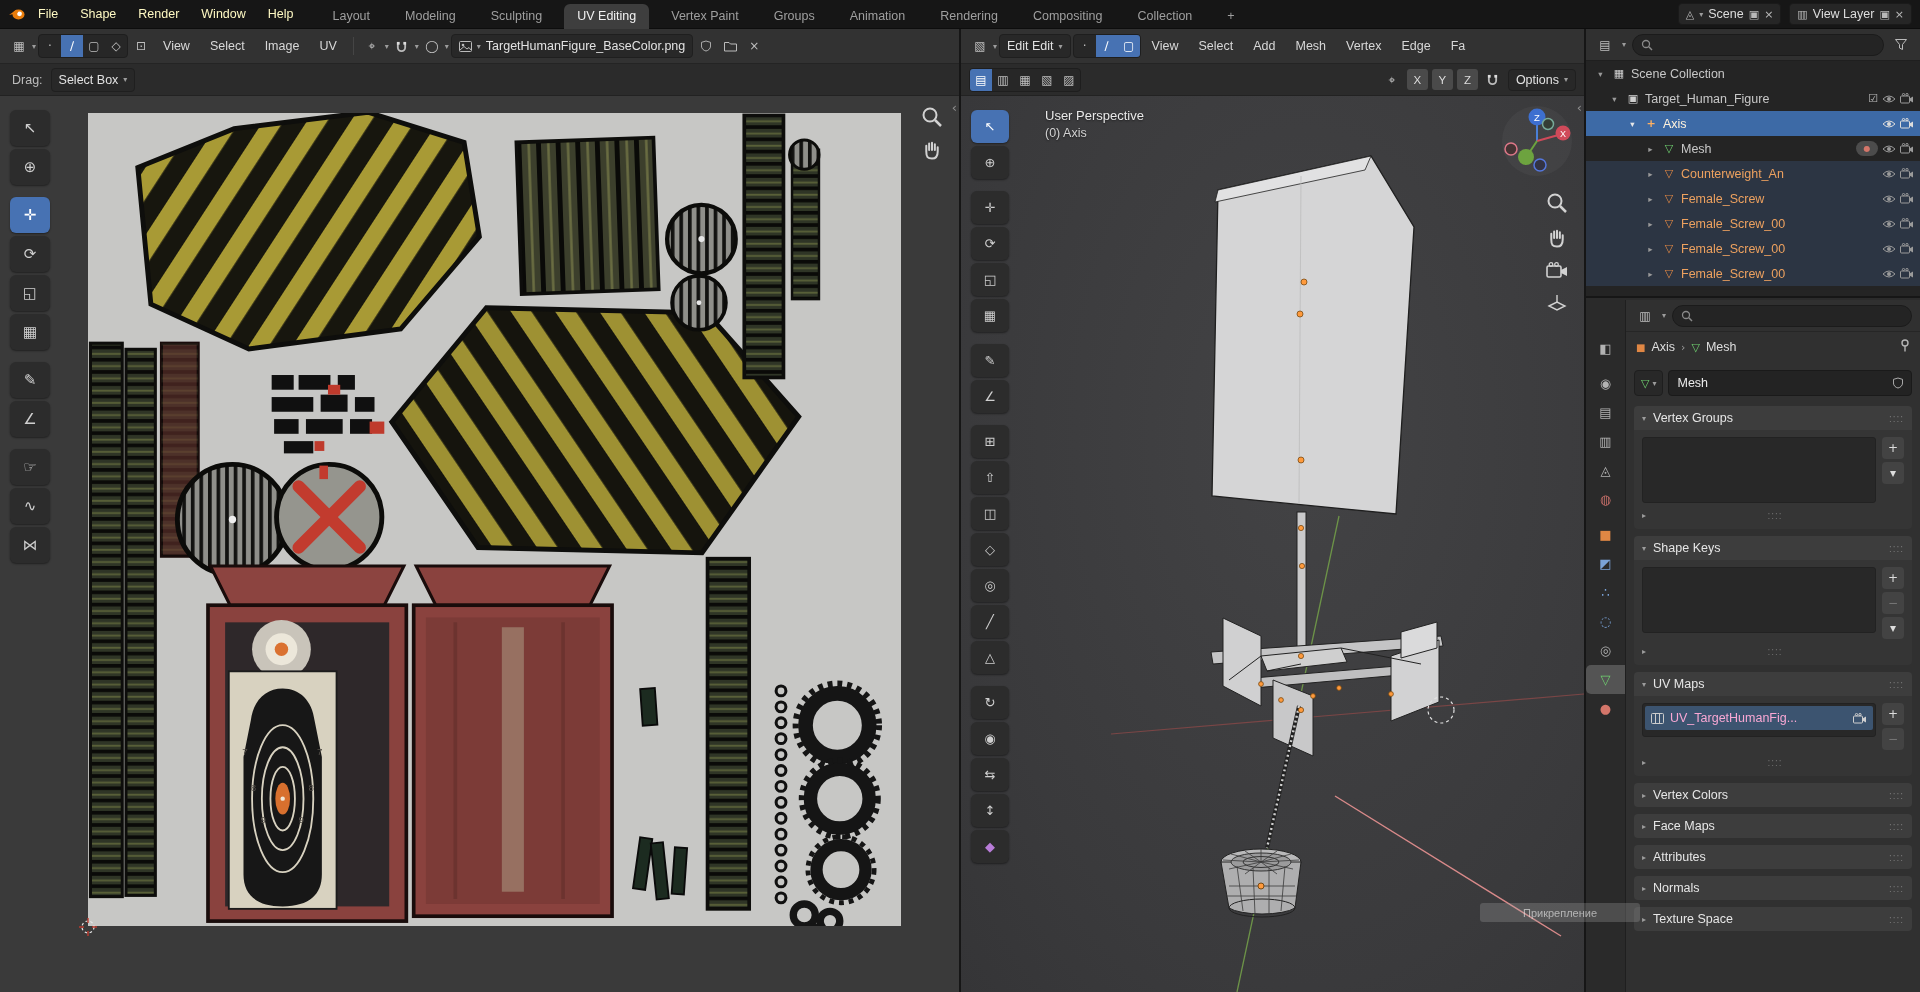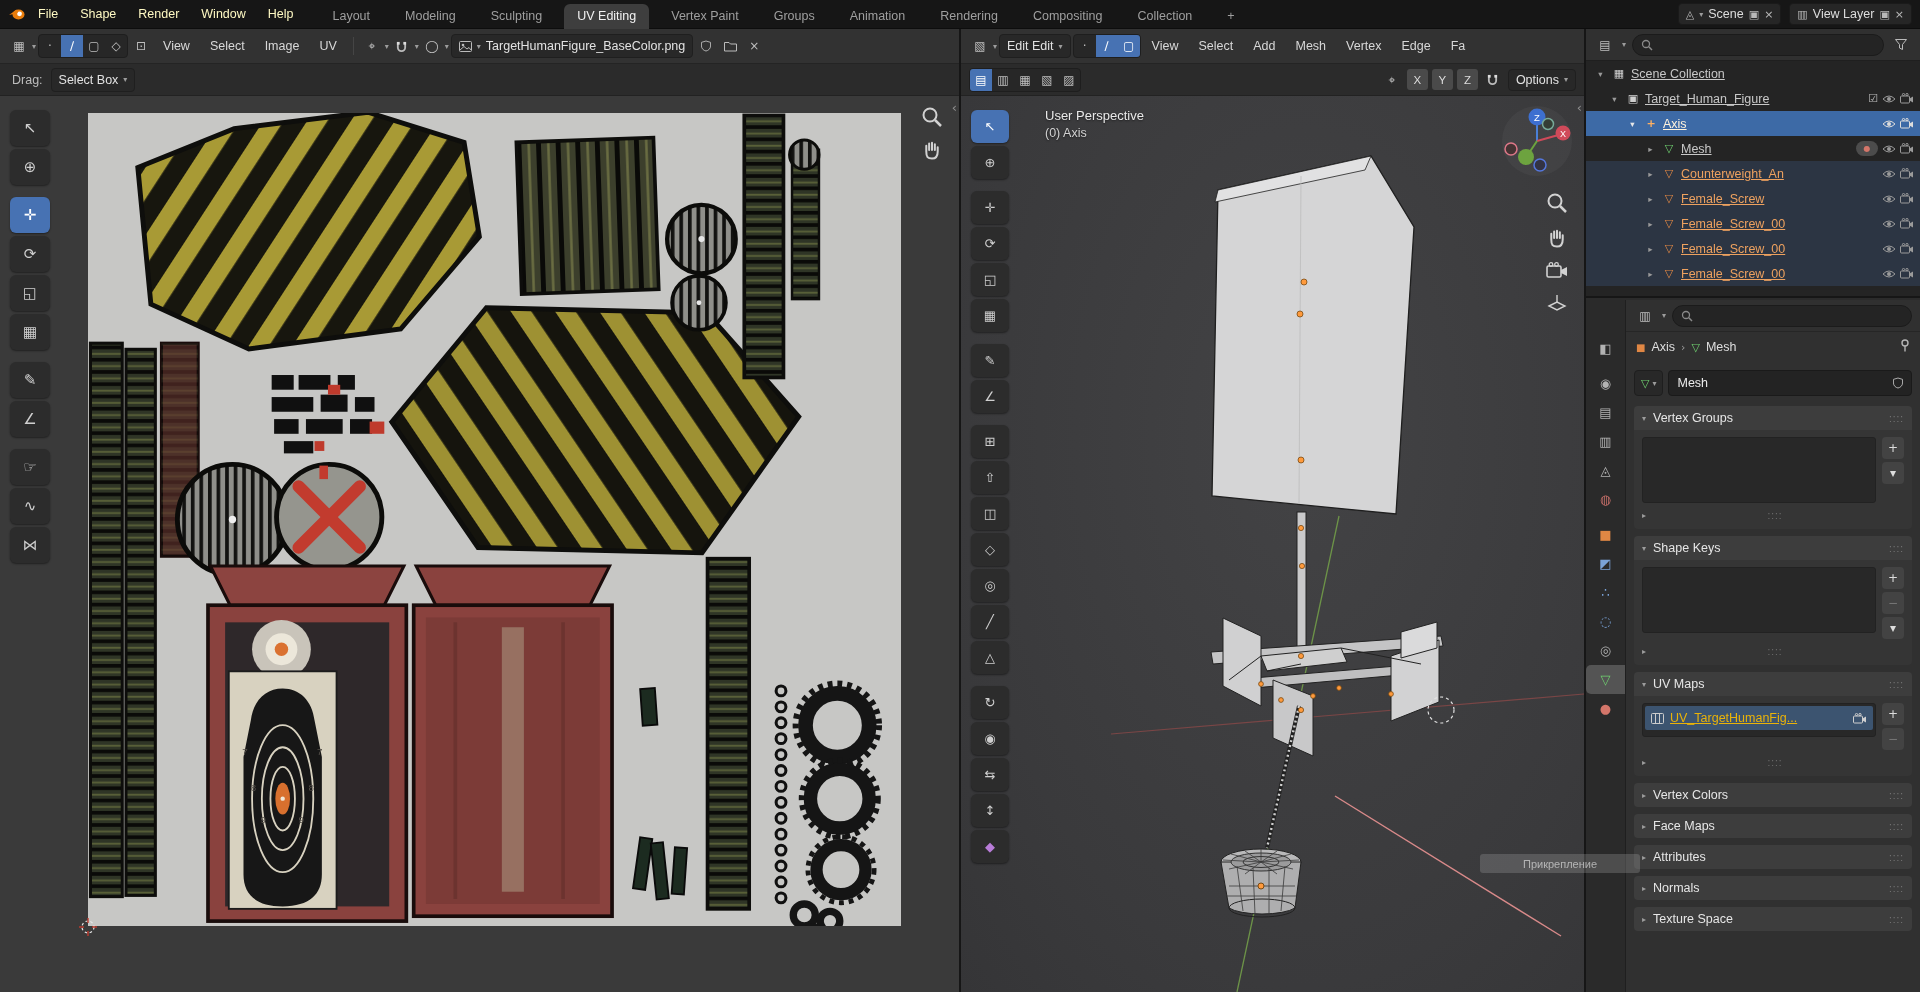--- a/index.html
+++ b/index.html
@@ -63,38 +63,38 @@
   display:flex;align-items:center;justify-content:center;}
 #vp-canvas{position:absolute;left:0;top:67px;width:623px;height:896px;overflow:hidden;
   background:radial-gradient(ellipse at 55% 38%,#434345 0%,#3a3a3c 70%,#353537 100%);}
 #vp-canvas .tool-col .tool-btn{width:38px;height:33px;font-size:13px;}
 .vp-overlay{position:absolute;left:84px;top:12px;z-index:4;color:#e9e9e9;font-size:13px;
   text-shadow:0 1px 2px rgba(0,0,0,.5);}
 .vp-overlay .l2{font-size:12.5px;color:#d2d2d2;margin-top:3px;}
 #nav-gizmo{position:absolute;right:10px;top:8px;z-index:5;}
 .vp-side-icons{position:absolute;right:16px;top:96px;display:flex;flex-direction:column;gap:14px;
   align-items:center;z-index:5;}
-#vp-tooltip{position:absolute;left:1480px;top:854px;width:160px;height:19px;z-index:20;
+#vp-tooltip{position:absolute;left:1480px;top:903px;width:160px;height:19px;z-index:20;
   background:rgba(170,170,170,.28);border-radius:3px;color:rgba(240,240,240,.6);
   font-size:11px;display:flex;align-items:center;justify-content:center;}
 
 
 #right-col{position:absolute;left:1586px;top:29px;width:334px;height:963px;background:#2b2b2b;}
 #outliner{position:absolute;left:0;top:0;width:334px;height:269px;background:#242424;
   border-bottom:2px solid #161616;overflow:hidden;}
 .outliner-header{display:flex;align-items:center;gap:6px;height:32px;background:#303030;
   padding:0 8px;border-bottom:1px solid #1f1f1f;}
 .search-pill{flex:1;display:flex;align-items:center;gap:6px;background:#242424;border:1px solid #1b1b1b;
   border-radius:11px;height:22px;padding:0 8px;}
 .search-pill input{flex:1;background:transparent;border:none;outline:none;color:#ddd;font-size:12px;
   font-family:"Liberation Sans",sans-serif;}
 .o-row{display:flex;align-items:center;height:25px;padding-right:6px;font-size:12.5px;color:#c8c8c8;gap:4px;}
 .o-row .twisty{width:13px;text-align:center;color:#9a9a9a;font-size:8.5px;font-family:"DejaVu Sans",sans-serif;}
 .o-icon{width:16px;text-align:center;font-size:11px;font-family:"DejaVu Sans",sans-serif;}
-.o-label{flex:1;overflow:hidden;white-space:nowrap;text-overflow:ellipsis;text-decoration:underline;}
+.o-label{flex:1;overflow:hidden;white-space:nowrap;text-overflow:ellipsis;}
 .o-row.active-row{background:#3d6aa6;color:#fff3dd;}
 .o-row.sel-row{background:rgba(71,114,179,.22);}
 .o-row.sel-row .o-label{color:#eda15f;}
 .chip{width:22px;height:15px;background:#4c4c4c;border-radius:8px;display:flex;align-items:center;
   justify-content:center;font-size:8px;color:#d4766a;font-family:"DejaVu Sans",sans-serif;}
 
 
 #properties{position:absolute;left:0;top:271px;width:334px;height:692px;display:flex;background:#303030;}
 #props-tabs{width:40px;background:#2a2a2a;border-right:1px solid #1f1f1f;display:flex;
   flex-direction:column;align-items:stretch;padding-top:34px;}
@@ -119,21 +119,21 @@
 .panel-body{background:#353535;border-radius:0 0 4px 4px;padding:7px 8px 5px;}
 .list-wrap{display:flex;gap:6px;}
 .listbox{flex:1;background:#282828;border:1px solid #222;border-radius:3px;}
 .side-btns{display:flex;flex-direction:column;gap:3px;}
 .sq-btn{width:22px;height:22px;background:#434343;border-radius:4px;color:#ddd;display:flex;
   align-items:center;justify-content:center;font-size:12px;font-family:"DejaVu Sans",sans-serif;}
 .sq-btn.dim{color:#777;}
 .subrow{display:flex;align-items:center;height:18px;margin-top:3px;color:#8d8d8d;}
 .subrow .grip{margin:0 auto;letter-spacing:1px;font-size:10px;color:#6f6f6f;}
 .list-item{display:flex;align-items:center;gap:6px;height:24px;margin:2px;background:#3c5470;
-  border-radius:2px;padding:12px 6px;color:#eab308;font-size:12.5px;}
+  border-radius:2px;padding:12px 6px;color:#f9a8d4;font-size:12.5px;}
 .list-item .o-label{flex:1;}
 </style>
 </head>
 <body>
 
 <div id="app">
 
   <header id="topbar">
     <svg width="18" height="14" viewBox="0 0 18 14">
       <ellipse cx="10.5" cy="7.5" rx="6" ry="5" fill="#e87d0d"></ellipse>

